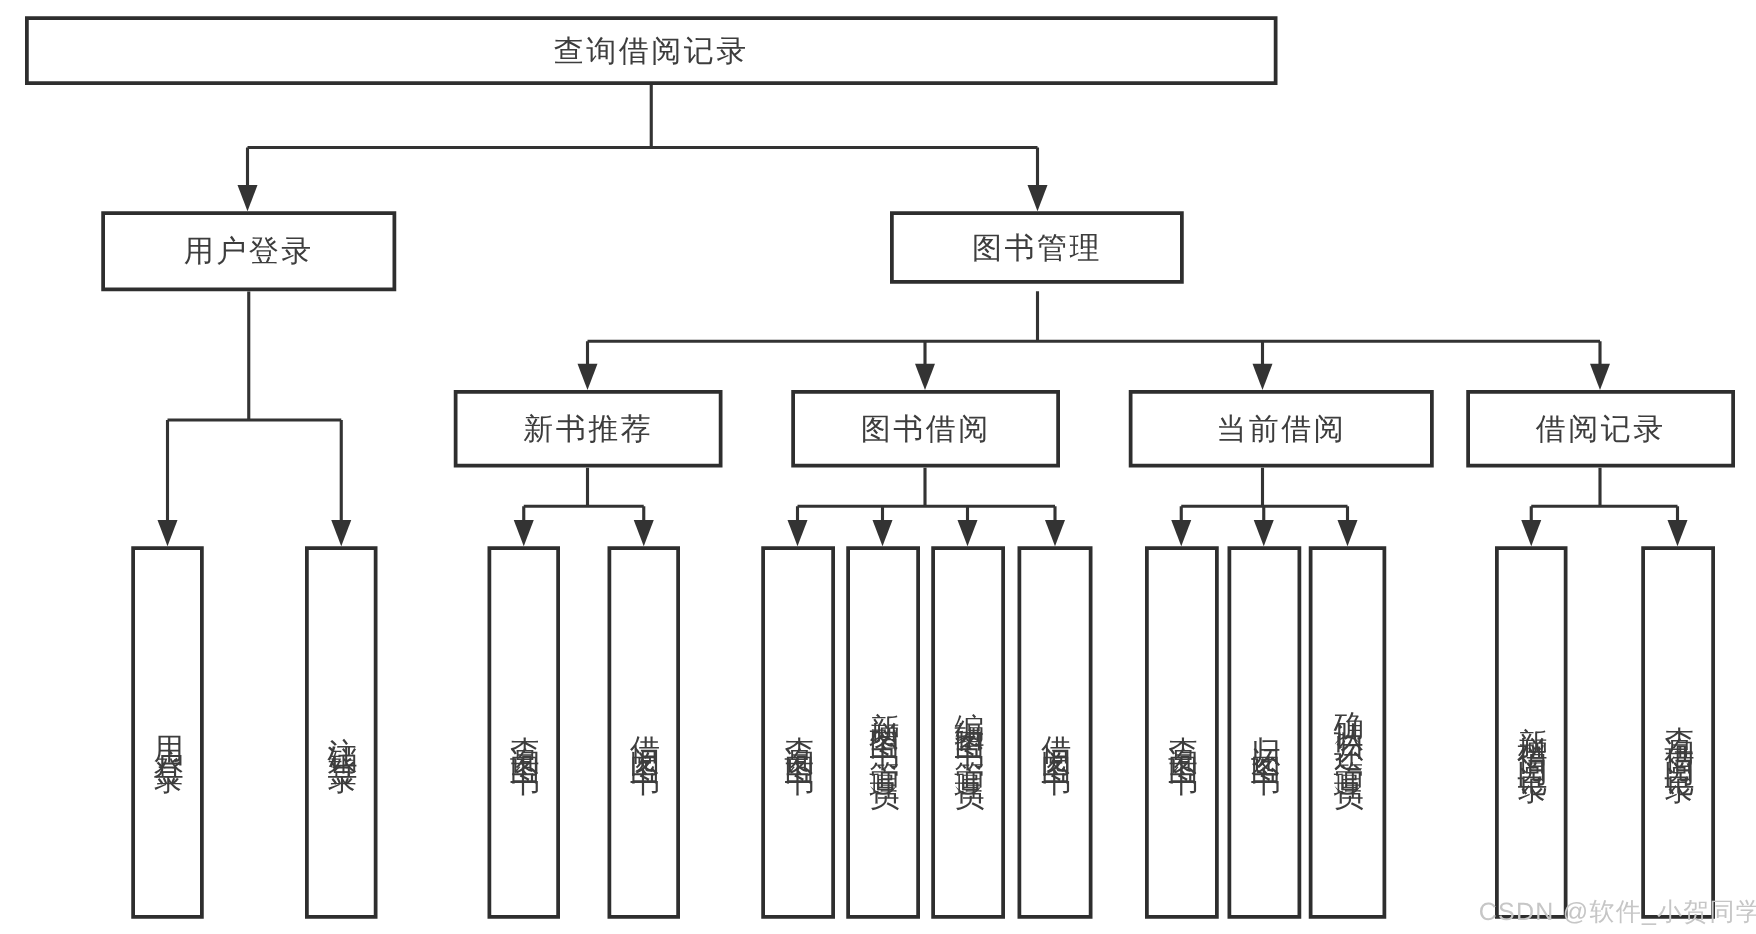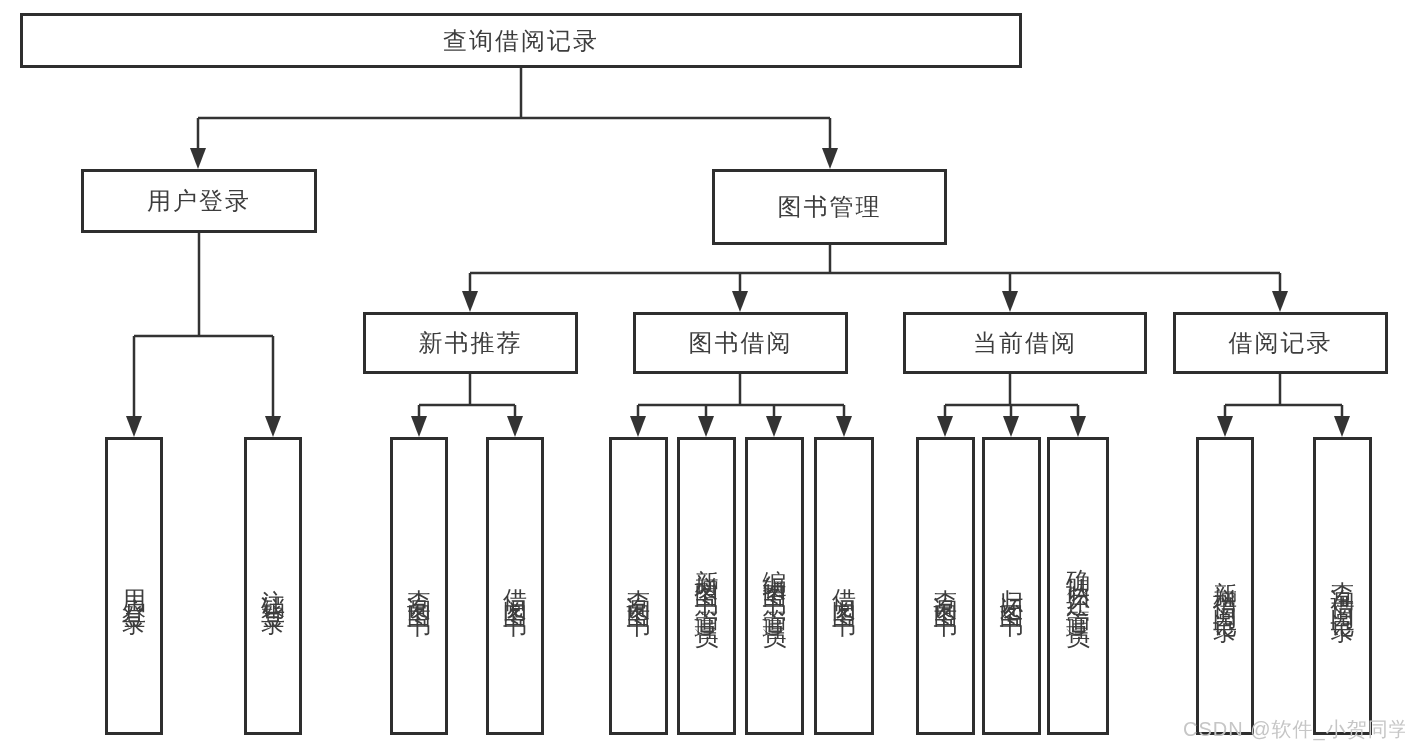--- a/index.html
+++ b/index.html
@@ -130,21 +130,21 @@
       <line x1="1225" y1="405" x2="1225" y2="417"></line>
       <polygon points="1217,416 1233,416 1225,437"></polygon>
       <line x1="1342" y1="405" x2="1342" y2="417"></line>
       <polygon points="1334,416 1350,416 1342,437"></polygon>
     </g>
   </svg>
 
   <div class="box h" style="left:20px;top:13px;width:1002px;height:55px">查询借阅记录</div>
 
   <div class="box h" style="left:81px;top:169px;width:236px;height:64px">用户登录</div>
-  <div class="box h" style="left:712px;top:169px;width:235px;height:76px">图书管理</div>
+  <div class="box h" style="left:712px;top:169px;width:235px;height:58px">图书管理</div>
 
   <div class="box h" style="left:363px;top:312px;width:215px;height:62px">新书推荐</div>
   <div class="box h" style="left:633px;top:312px;width:215px;height:62px">图书借阅</div>
   <div class="box h" style="left:903px;top:312px;width:244px;height:62px">当前借阅</div>
   <div class="box h" style="left:1173px;top:312px;width:215px;height:62px">借阅记录</div>
 
   <div class="box v" style="left:105px;top:437px;width:58px;height:298px">用户登录</div>
   <div class="box v" style="left:244px;top:437px;width:58px;height:298px">注销登录</div>
 
   <div class="box v" style="left:390px;top:437px;width:58px;height:298px">查询图书</div>

